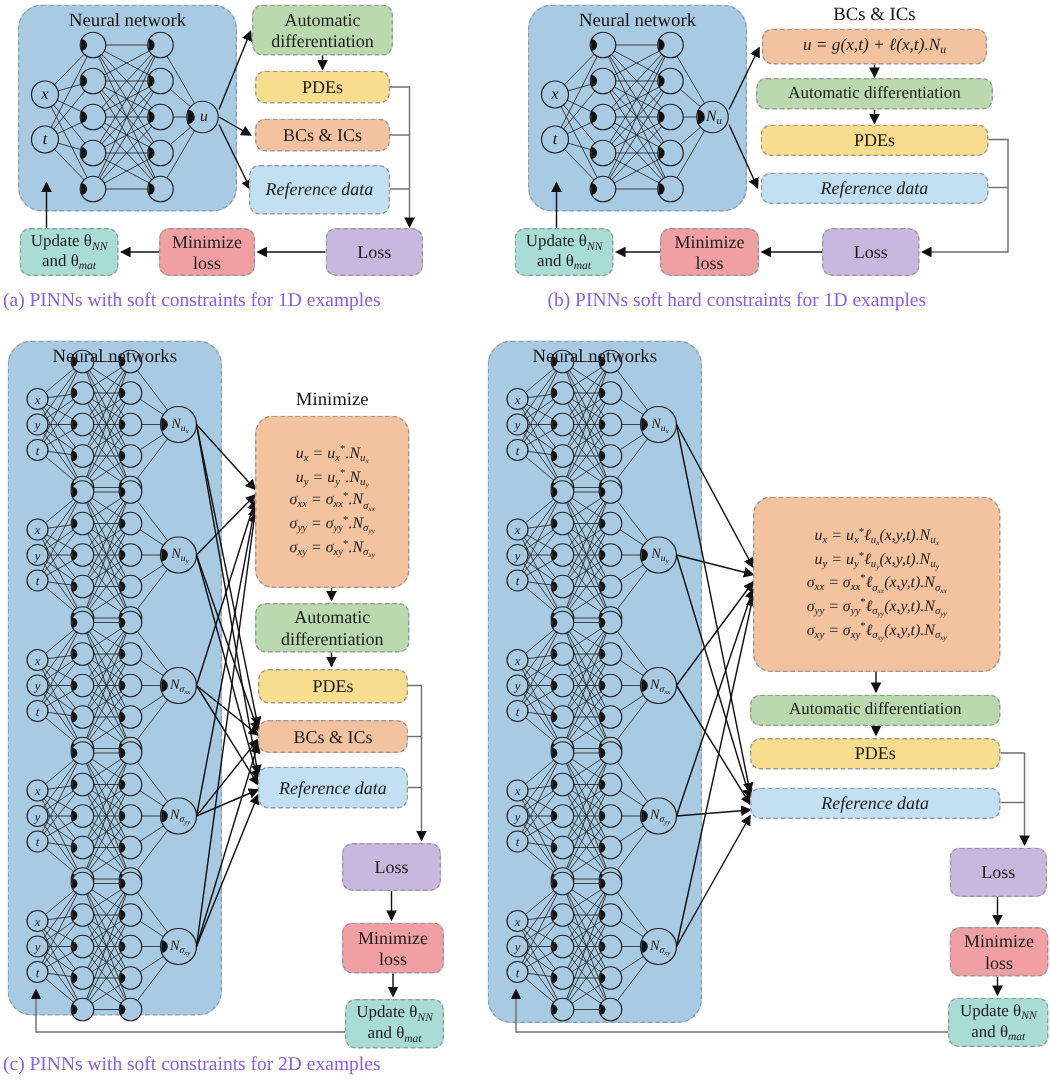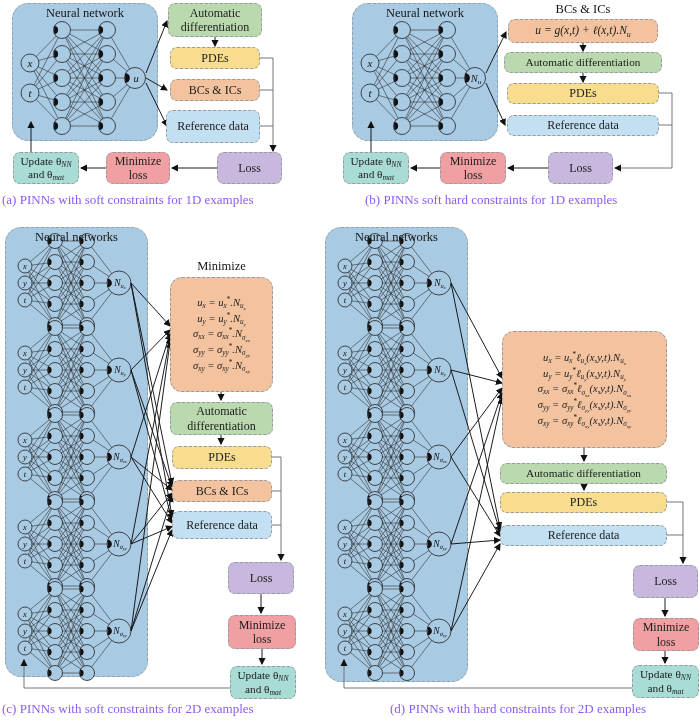--- a/index.html
+++ b/index.html
@@ -8,21 +8,21 @@
   #wires{position:absolute;left:0;top:0;z-index:2;pointer-events:none;}
   .npanel{position:absolute;z-index:1;background:var(--panel-fill);
           border:1.6px dashed #8fa0ac;border-radius:16px;box-sizing:border-box;}
   .fbox{position:absolute;z-index:3;box-sizing:border-box;
         border:1.3px dashed #969aa0;border-radius:7px;
         display:flex;flex-direction:column;align-items:center;justify-content:center;
         text-align:center;font-size:12px;color:#1c1c1c;line-height:1.18;padding:1px 5px;}
   .c-green{background:var(--green);}
   .c-yellow{background:var(--yellow);}
   .c-orange{background:var(--orange);}
-  .c-lblue{background:var(--light-blue);}
+  .c-lblue{background:var(--light-blue);font-style:italic;}
   .c-purple{background:var(--purple);}
   .c-red{background:var(--red);}
   .c-teal{background:var(--teal);}
   .round-lg{border-radius:12px;}
   .nowrap{white-space:nowrap;}
   .fs11{font-size:11.3px;}
   .ftitle{position:absolute;z-index:3;text-align:center;font-size:12.5px;color:#151515;}
   .caption{position:absolute;z-index:3;font-size:13px;color:#8b5cf6;}
   .formula-line{font-style:italic;font-size:10.6px;margin:1.6px 0;white-space:nowrap;}
   .b-formula{font-style:italic;font-size:11.5px;white-space:nowrap;}
@@ -1002,21 +1002,20 @@
   </div>
   <div class="fbox c-green fs11 nowrap" style="left:500px;top:463px;width:167px;height:21px">Automatic differentiation</div>
   <div class="fbox c-yellow" style="left:500px;top:492px;width:167px;height:21px">PDEs</div>
   <div class="fbox c-lblue" style="left:500px;top:525px;width:167px;height:21px">Reference data</div>
   <div class="fbox c-purple" style="left:633px;top:565px;width:65px;height:33px">Loss</div>
   <div class="fbox c-red" style="left:633px;top:618px;width:66px;height:33px">Minimize loss</div>
   <div class="fbox c-teal fs11" style="left:632px;top:665px;width:67px;height:33px">
     <div class="nowrap">Update θ<sub>NN</sub></div>
     <div class="nowrap">and θ<sub>mat</sub></div>
   </div>
-  <div class="caption" style="left:390px;top:701px">(d) PINNs with hard constraints for 2D examples</div>
 
   <div id="labels">
       <span class="nodelabel" style="left: 30px; top: 63px; font-size: 11px;">x</span>
       <span class="nodelabel" style="left: 30px; top: 93px; font-size: 11px;">t</span>
       <span class="nodelabel" style="left: 136px; top: 78px; font-size: 10.5px;">u</span>
       <span class="nodelabel" style="left: 370px; top: 63px; font-size: 11px;">x</span>
       <span class="nodelabel" style="left: 370px; top: 93px; font-size: 11px;">t</span>
       <span class="nodelabel" style="left: 476px; top: 78px; font-size: 10.5px;">N<sub>u</sub></span>
       <span class="nodelabel" style="left: 25px; top: 266px; font-size: 8.5px;">x</span>
       <span class="nodelabel" style="left: 25px; top: 283px; font-size: 8.5px;">y</span>

